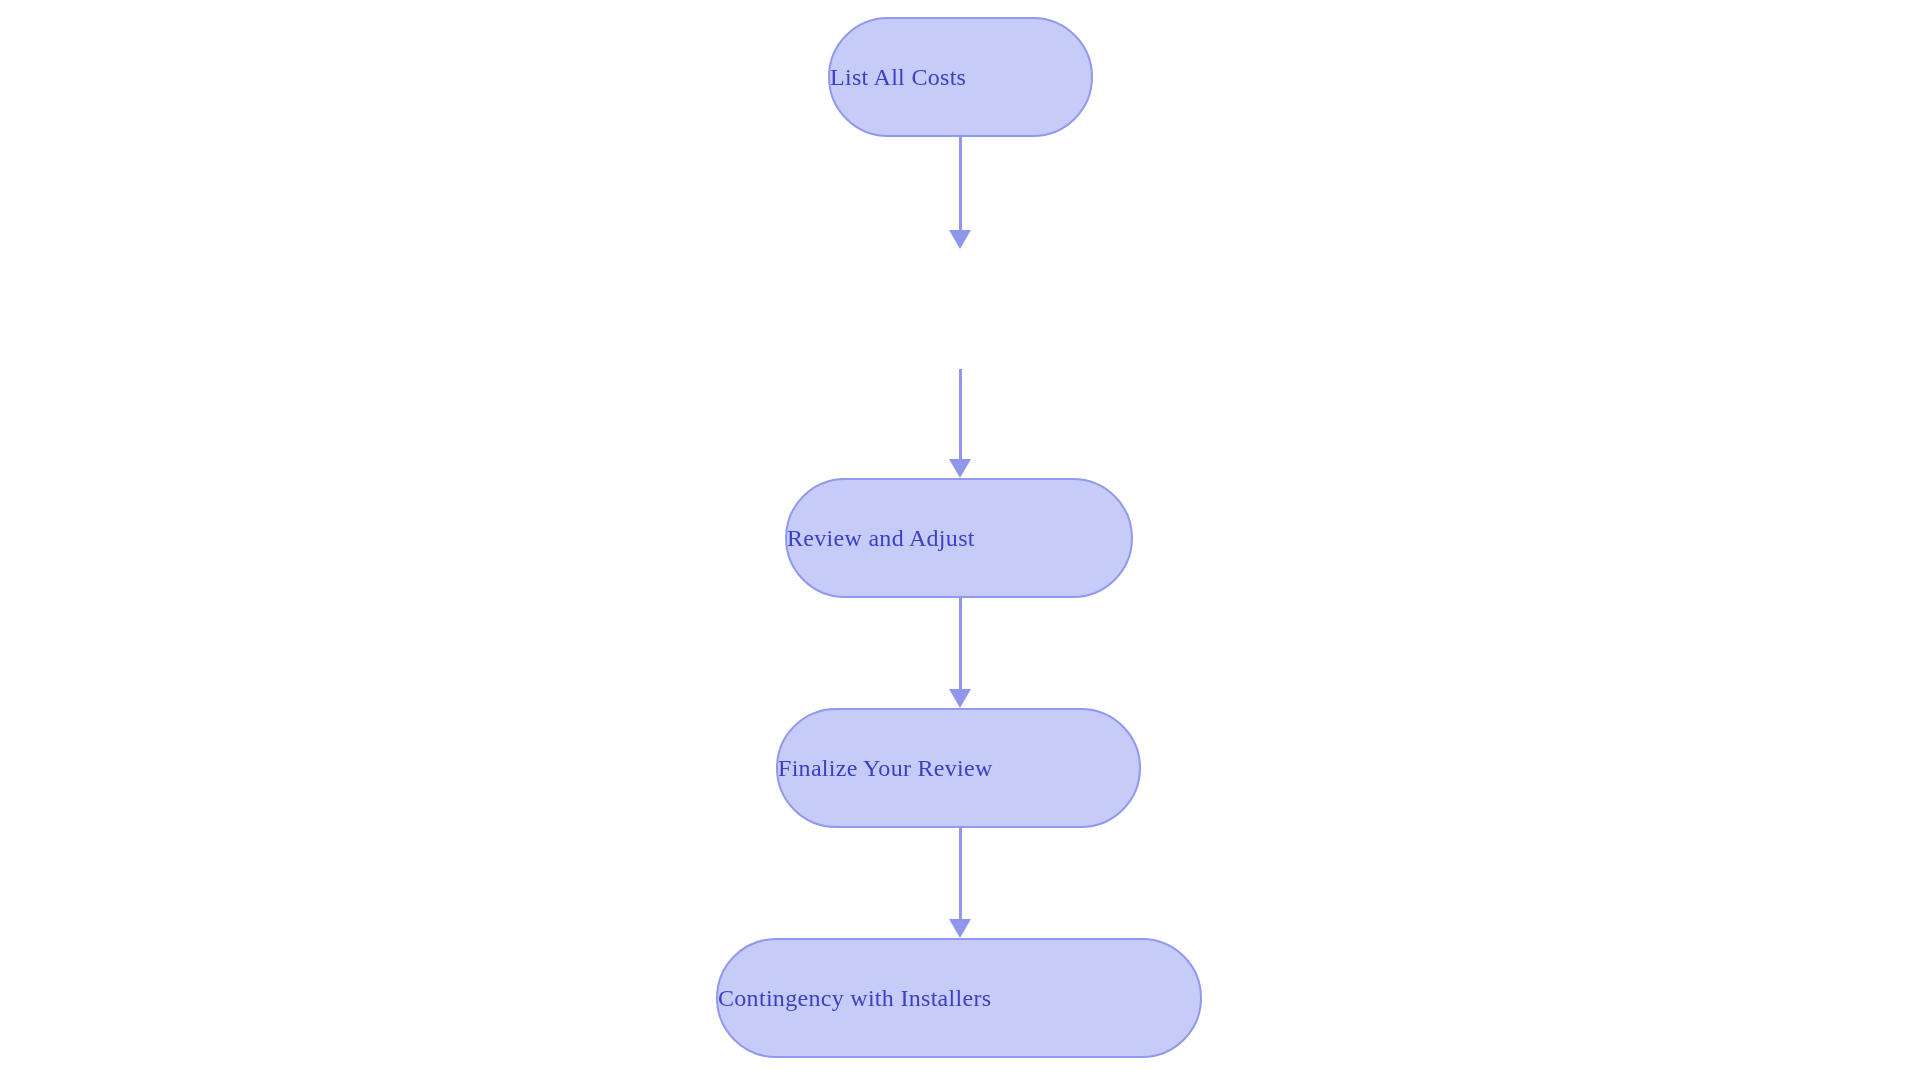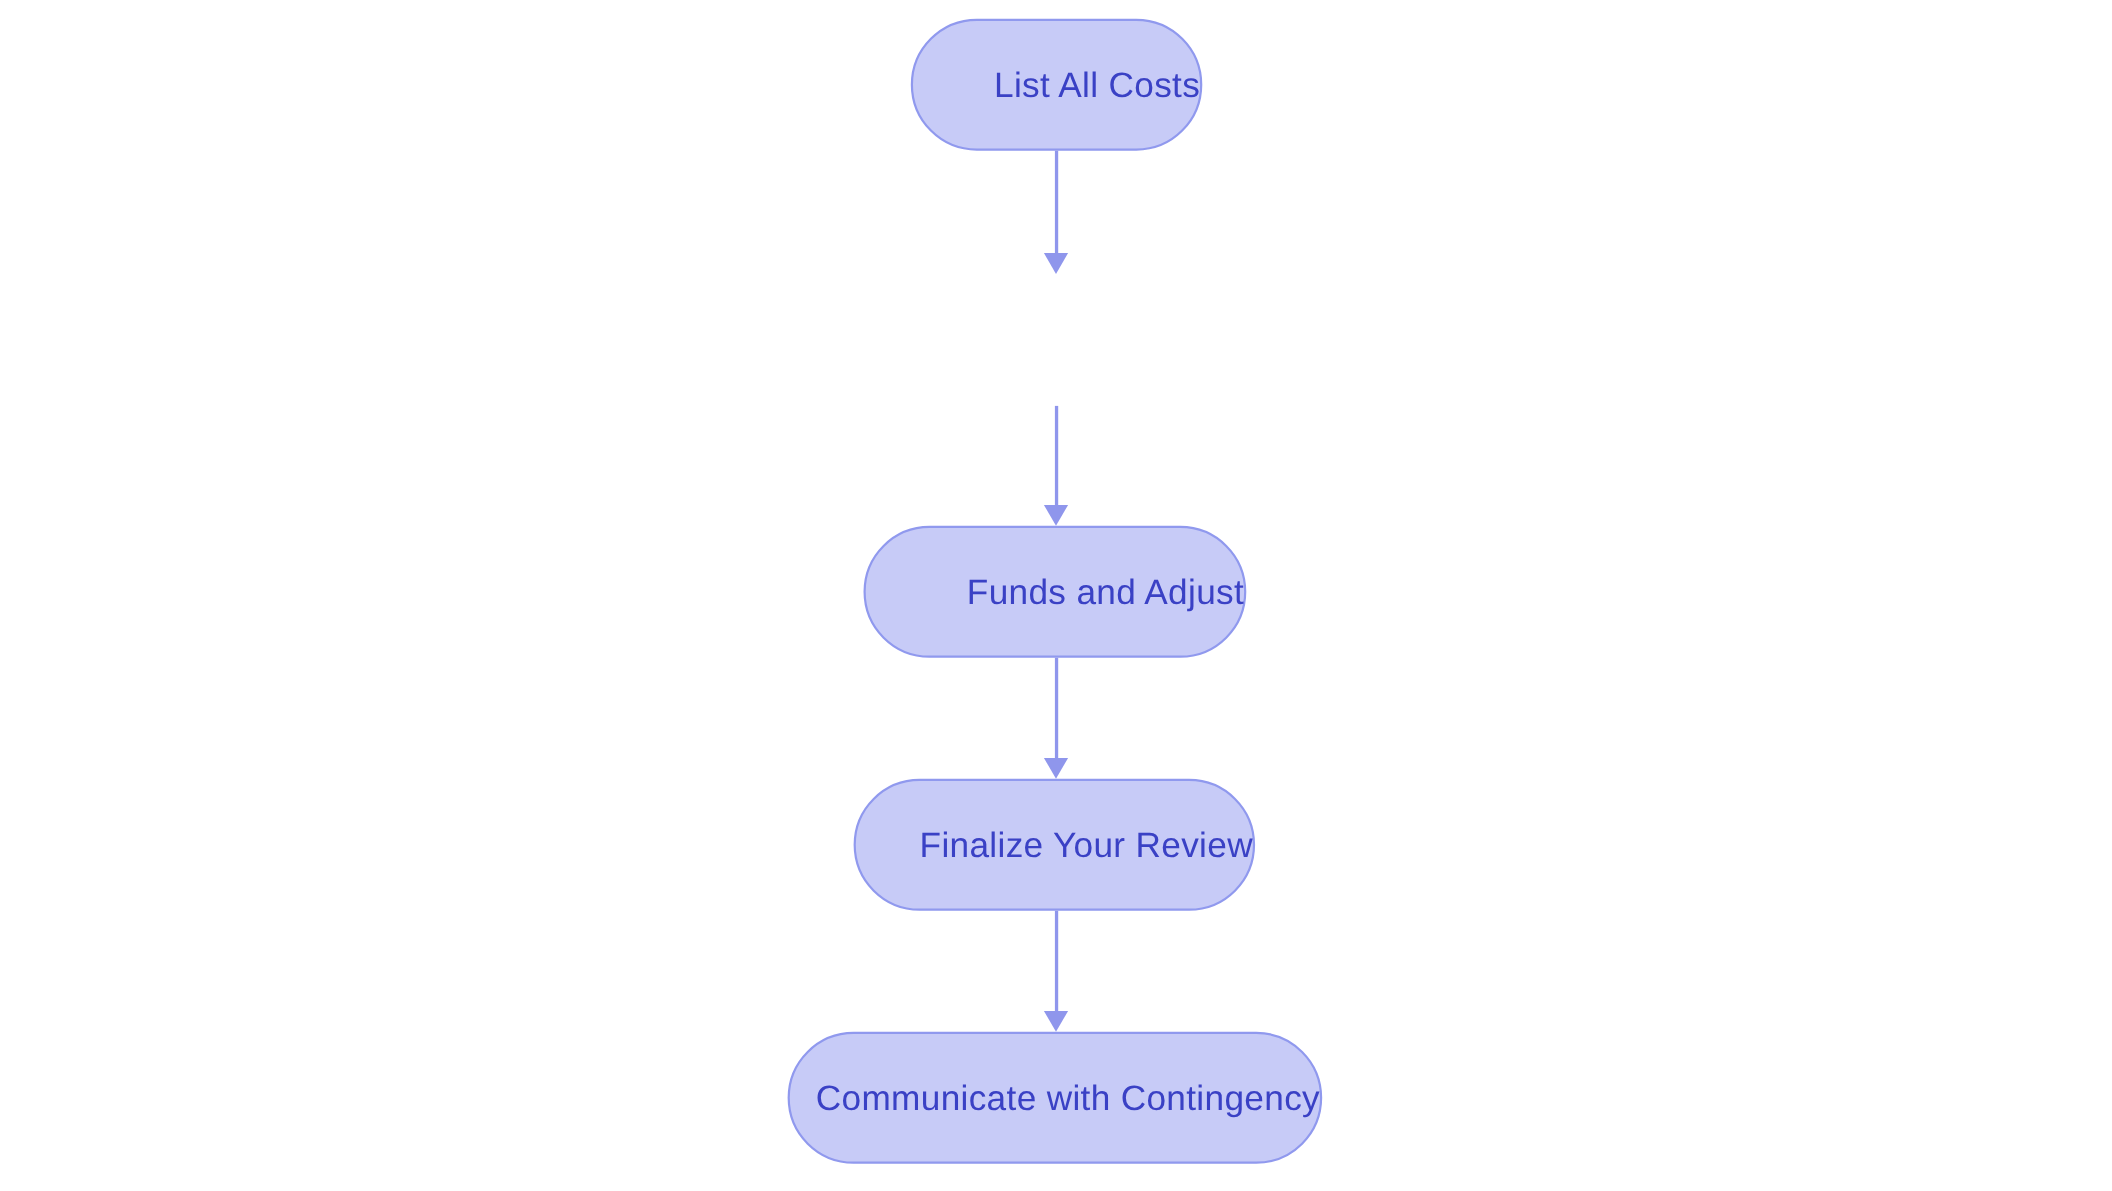--- a/index.html
+++ b/index.html
@@ -25,27 +25,28 @@
     height: 1083px;
     background: var(--bg);
   }
   .node {
     position: absolute;
     height: 120px;
     border-radius: 60px;
     background: var(--fill);
     border: 2px solid var(--border);
     color: var(--text);
-    font-size: 32px;
+    font-size: 24px;
     letter-spacing: 0.3px;
     display: flex;
     align-items: center;
-    justify-content: flex-end;
+    justify-content: flex-start;
     text-align: center;
     white-space: nowrap;
+    font-family: Liberation Serif, serif;
   }
   #node-1 { left: 828px; top: 17px;  width: 265px; }
   #node-2 { left: 727px; top: 249px; width: 464px; }
   #node-3 { left: 785px; top: 478px; width: 348px; }
   #node-4 { left: 776px; top: 708px; width: 365px; }
   #node-5 { left: 716px; top: 938px; width: 486px; }
 
   .arrow {
     position: absolute;
     left: 949px;
@@ -89,34 +90,34 @@
     <div class="head"></div>
   </div>
 
 
   <div class="arrow" id="arrow-2">
     <div class="shaft"></div>
     <div class="head"></div>
   </div>
 
   <div class="node" id="node-3">
-    <span>Funds and Adjust</span>
+    <span>Review and Adjust</span>
   </div>
 
   <div class="arrow" id="arrow-3">
     <div class="shaft"></div>
     <div class="head"></div>
   </div>
 
   <div class="node" id="node-4">
     <span>Finalize Your Review</span>
   </div>
 
   <div class="arrow" id="arrow-4">
     <div class="shaft"></div>
     <div class="head"></div>
   </div>
 
   <div class="node" id="node-5">
-    <span>Communicate with Contingency</span>
+    <span>Contingency with Installers</span>
   </div>
 
 </div>
 
 </body></html>

